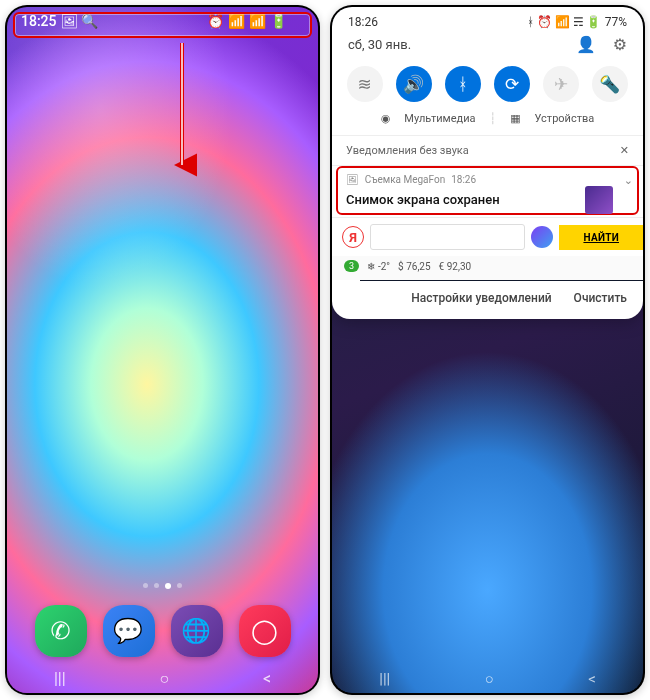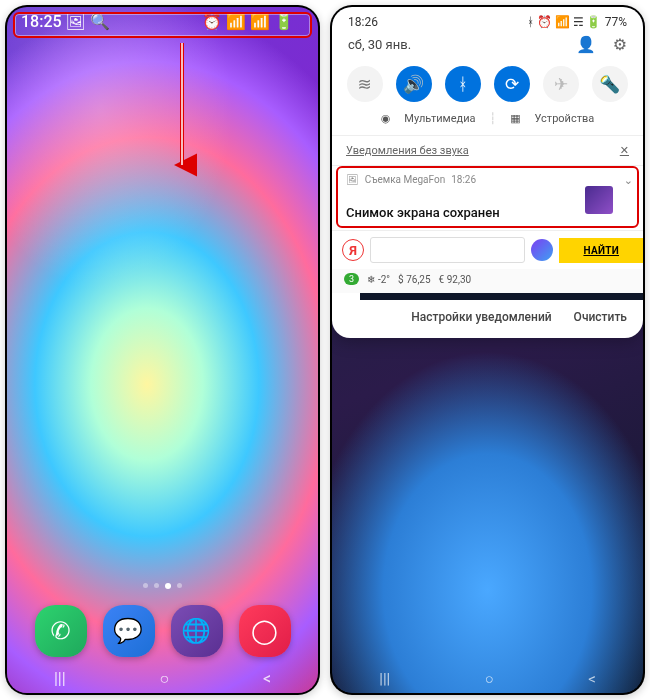--- a/index.html
+++ b/index.html
@@ -6,21 +6,21 @@
   body { width: 650px; height: 700px; background: #fff; font-family: -apple-system, Roboto, sans-serif; display: flex; gap: 10px; padding: 5px; }
   .phone { width: 315px; height: 690px; border-radius: 22px; overflow: hidden; position: relative; background: #000; box-shadow: 0 2px 8px rgba(0,0,0,.2); }
   .phone-inner { position: absolute; inset: 2px; border-radius: 20px; overflow: hidden; }
 
   
   .home-bg { width: 100%; height: 100%; background:
     radial-gradient(ellipse 220px 300px at 30% 15%, rgba(255,255,255,0.25), transparent 60%),
     radial-gradient(ellipse 280px 380px at 45% 55%, #fff6a0 0%, #b0ffd8 20%, #3ec8ff 40%, #ff6b9d 65%, #a85dff 85%, transparent),
     linear-gradient(135deg, #6b3bd4 0%, #7c2ad1 40%, #c73c9e 100%);
     position: relative; }
-  .status-bar { position: absolute; top: 0; left: 0; right: 10px; height: 28px; display: flex; align-items: center; justify-content: space-between; padding: 0 14px; color: #fff; font-size: 16px; font-weight: 500; text-align: center; }
+  .status-bar { position: absolute; top: 0; left: 0; right: 16px; height: 28px; display: flex; align-items: center; justify-content: space-between; padding: 0 14px; color: #fff; font-size: 14px; font-weight: 500; text-align: center; }
   .status-left, .status-right { display: flex; align-items: center; gap: 4px; }
   .highlight-box { position: absolute; border: 2px solid #d00; border-radius: 6px; box-shadow: 0 0 0 1px rgba(255,255,255,.4) inset; pointer-events: none; }
   .hl-status { top: 5px; left: 6px; right: 6px; height: 26px; }
   .arrow { position: absolute; left: 160px; top: 36px; }
   .arrow svg { display: block; }
   .dock { position: absolute; bottom: 36px; left: 0; right: 0; display: flex; justify-content: center; gap: 16px; }
   .dock-icon { width: 52px; height: 52px; border-radius: 20px; display: flex; align-items: center; justify-content: center; font-size: 24px; color: #fff; box-shadow: 0 2px 6px rgba(0,0,0,.25); }
   .ic-phone { background: linear-gradient(135deg,#2dd36f,#1fa85c); }
   .ic-msg { background: linear-gradient(135deg,#3b82f6,#1d6fd6); }
   .ic-browser { background: linear-gradient(135deg,#7b4db5,#5a2f92); }
@@ -39,36 +39,36 @@
   .shade-status { display:flex; align-items:center; justify-content:space-between; padding: 8px 16px 4px; font-size: 12px; color:#333; }
   .shade-date-row { display:flex; align-items:center; justify-content:space-between; padding: 2px 16px 8px; gap: 12px; }
   .shade-date { font-size: 13px; color:#444; }
   .shade-actions { display:flex; gap:16px; color:#666; }
   .toggles { display:flex; justify-content:space-around; padding: 4px 8px 8px; }
   .toggle { width: 36px; height: 36px; border-radius: 50%; display:flex; align-items:center; justify-content:center; color:#777; background:#f3f3f3; font-size:17px; }
   .toggle.on { background:#0072de; color:#fff; }
   .toggle.off { color:#bbb; }
   .media-row { display:flex; justify-content:center; gap:14px; padding: 2px 0 10px; font-size:11px; color:#555; align-items:center; }
   .media-row .sep { color:#ccc; }
-  .silent-row { display:flex; justify-content:space-between; padding: 8px 14px; border-top:1px solid #eee; font-size:11px; color:#666;text-decoration:underline; }
+  .silent-row { display:flex; justify-content:space-between; padding: 8px 14px; border-top:1px solid #eee; font-size:11px; color:#666; }
   .notif { padding: 8px 14px 10px; border-top:1px solid #eee; position:relative; }
   .notif-head { display:flex; align-items:center; gap:6px; font-size:10px; color:#888; }
-  .notif-title { font-size:13px; color:#111; margin-top:20px; font-weight:500; }
+  .notif-title { font-size:13px; color:#111; margin-top:7px; font-weight:500; }
   .notif-sub { font-size:11px; color:#666; margin-top:2px; }
   .notif-thumb { position:absolute; right:30px; top:20px; width:28px; height:28px; background:linear-gradient(135deg,#4a2b8f,#8f4fc7); border-radius:3px; }
   .notif-chevron { position:absolute; right:10px; top:8px; color:#888; font-size:11px; }
   .hl-notif { top: 0px; left: 4px; right: 4px; bottom: 2px; }
   .yandex { display:flex; align-items:center; gap:6px; padding:6px 0 6px 10px; border-top:1px solid #eee; }
   .y-logo { width:22px; height:22px; border-radius:50%; background:#fff; border:1px solid #e33; color:#e33; font-weight:700; display:flex; align-items:center; justify-content:center; font-size:13px; }
   .y-input { flex:1; height:26px; background:#fff; border:1px solid #ddd; border-radius:3px; }
   .y-alice { width:22px; height:22px; border-radius:50%; background:linear-gradient(135deg,#7b3ff2,#3fa0f2); }
   .y-find { background:#ffd400; font-size:10px; font-weight:700; padding:7px 24px; letter-spacing:.3px;text-decoration:underline; }
   .y-weather { display:flex; align-items:center; gap:8px; padding:4px 12px 8px; font-size:10px; color:#555; background:#fafafa; }
   .y-badge { background:#3a3; color:#fff; border-radius:8px; padding:1px 5px; font-size:9px; }
-  .shade-foot { display:flex; justify-content:flex-end; gap:22px; padding:10px 16px 14px; font-size:12px; color:#444; font-weight:500; border-top:7px solid #0f172a;margin-left:28px; }
+  .shade-foot { display:flex; justify-content:flex-end; gap:22px; padding:10px 16px 14px; font-size:12px; color:#444; font-weight:500; border-top:1px solid #0f172a;margin-left:28px; }
   .carrier { position:absolute; bottom:30px; left:0; right:0; text-align:center; color:rgba(255,255,255,.75); font-size:12px; }
   .navbar2 { position:absolute; bottom:0; left:0; right:0; height:28px; display:flex; justify-content:space-around; align-items:center; color:rgba(255,255,255,.7); font-size:15px; }
 </style>
 </head>
 <body>
 
 <div class="phone">
   <div class="phone-inner">
     <div class="home-bg">
       <div class="status-bar">

